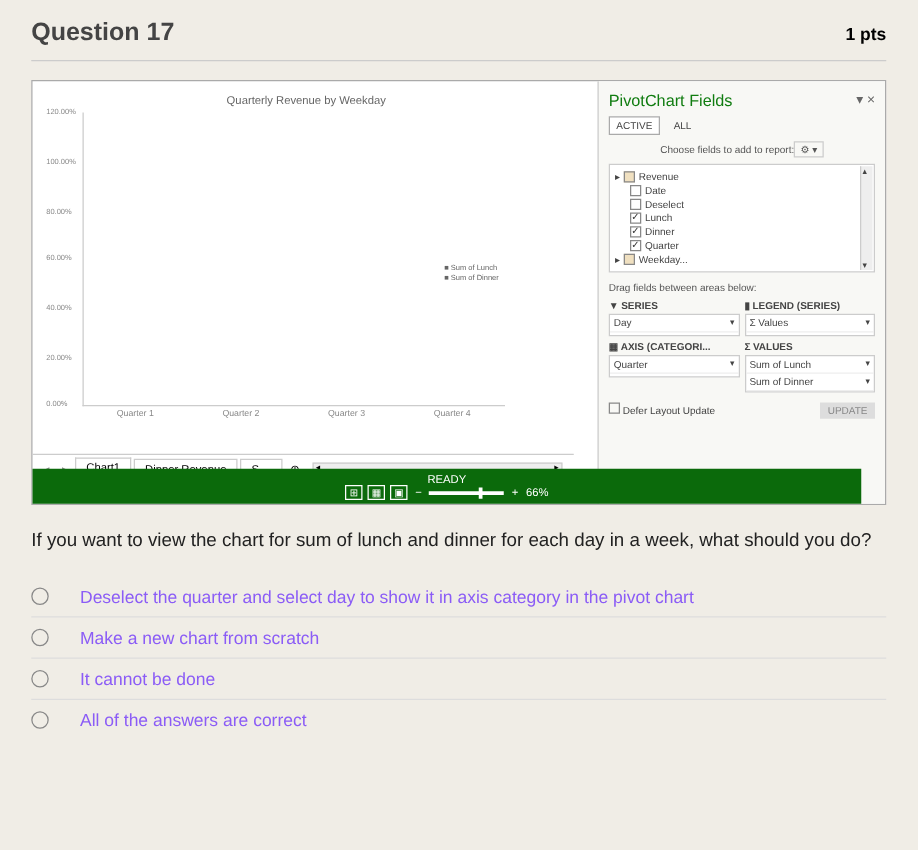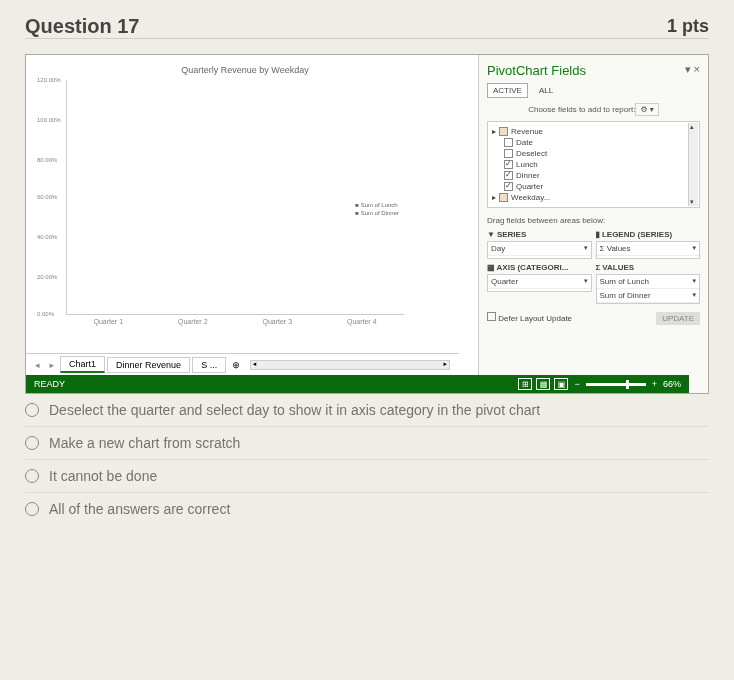--- a/index.html
+++ b/index.html
@@ -1,20 +1,20 @@
 <!DOCTYPE html>
 <html><head>
   <meta charset="utf-8">
   <style>
     * { box-sizing: border-box; margin: 0; padding: 0; }
     body { font-family: Arial, sans-serif; background: #f0ede6; width: 734px; height: 680px; overflow: hidden; }
     .container { padding: 15px 25px; }
-    .header { display: flex; justify-content: space-between; align-items: center; border-bottom: 1px solid #ccc; margin-bottom: 15px; }
+    .header { display: flex; justify-content: space-between; align-items: center; border-bottom: 1px solid #ccc; padding-bottom: 10px; margin-bottom: 15px; }
     .qtitle { font-size: 20px; font-weight: bold; color: #444; }
-    .pts { font-size: 18px; font-weight: bold; color: #404040; }
+    .pts { font-size: 14px; font-weight: bold; color: #000000; }
     .screenshot { border: 1px solid #aaa; background: #fff; position: relative; height: 340px; display: flex; gap: 19px; }
     .chart-area { flex: 1; position: relative; padding: 10px 5px 5px 10px; }
     .chart-title { text-align: center; font-size: 9px; color: #666; margin-bottom: 5px; }
     .chart-plot { position: relative; height: 235px; border-left: 1px solid #ccc; border-bottom: 1px solid #ccc; margin-left: 30px; margin-right: 50px; }
     .ylab { position: absolute; left: -30px; font-size: 6px; color: #888; transform: translateY(50%); }
     .bars { display: flex; justify-content: space-around; align-items: flex-end; height: 100%; padding: 0 5px; }
     .bar-group { display: flex; align-items: flex-end; gap: 1px; width: 50px; }
     .bar { width: 22px; }
     .bar.blue { background: #2a6bb8; }
     .bar.red { background: #b83a2a; }
@@ -53,21 +53,21 @@
     .sheet-nav { padding: 0 4px; color: #888; }
     .hscroll { flex:1; height:10px; border:1px solid #ccc; margin:0 4px; position:relative; background:#eee;}
     .hscroll::before{content:"◂"; position:absolute; left:2px; font-size:7px; top:-1px;}
     .hscroll::after{content:"▸"; position:absolute; right:2px; font-size:7px; top:-1px;}
     .status-bar { background: #0b6a0b; color: #fff; font-size: 9px; padding: 3px 8px; display: flex; justify-content: space-between; align-items:center;}
     .zoom { display: flex; align-items: center; gap: 6px; font-size: 9px; }
     .zoom-track { width: 60px; height: 3px; background: #fff; position: relative; }
     .zoom-thumb { position:absolute; width:3px; height:9px; background:#fff; top:-3px; left:40px;}
     .question-text { margin: 18px 0; font-size: 15px; color: #222; line-height: 1.4; }
     .options { }
-    .option { display: flex; align-items: center; gap: 10px; padding: 8px 0; border-bottom: 1px solid #ddd; font-size: 14px; color: #737373; }
+    .option { display: flex; align-items: center; gap: 25px; padding: 8px 0; border-bottom: 1px solid #ddd; font-size: 14px; color: #8b5cf6; }
     .option:last-child { border-bottom: none; }
     .radio { width: 14px; height: 14px; border: 1.5px solid #888; border-radius: 50%; flex-shrink: 0; }
     .view-icons { display:flex; gap:4px; }
     .view-icon { width:14px; height:12px; border:1px solid #fff; display:flex; align-items:center; justify-content:center; font-size:8px;}
   </style>
 </head>
 <body>
 
 <div class="container">
   <div class="header">
@@ -117,21 +117,21 @@
       </div>
       <div class="sheet-tabs" style="position:absolute; bottom:18px; left:0; right:0;">
         <span class="sheet-nav">◂</span>
         <span class="sheet-nav">▸</span>
         <span class="sheet-tab active">Chart1</span>
         <span class="sheet-tab">Dinner Revenue</span>
         <span class="sheet-tab">S ...</span>
         <span style="padding:0 4px;">⊕</span>
         <div class="hscroll"></div>
       </div>
-      <div class="status-bar" style="position:absolute; bottom:0; left:0; right:-230px;">
+      <div class="status-bar" style="position:absolute; bottom:0; left:0; right:-230px;flex-direction:column;">
         <span>READY</span>
         <div class="zoom">
           <div class="view-icons">
             <span class="view-icon">⊞</span>
             <span class="view-icon">▦</span>
             <span class="view-icon">▣</span>
           </div>
           <span>−</span>
           <div class="zoom-track">
               <div class="zoom-thumb"></div>
@@ -220,20 +220,21 @@
           </div>
         </div>
       </div>
       <div class="defer-row">
         <label><span class="cb"></span> <span>Defer Layout Update</span></label>
         <span class="update-btn">UPDATE</span>
       </div>
     </div>
   </div>
 
+  <div class="question-text">If you want to view the chart for sum of lunch and dinner for each day in a week, what should you do?</div>
 
   <div class="options">
     <div class="option">
       <span class="radio"></span>
       <span>Deselect the quarter and select day to show it in axis category in the pivot chart</span>
     </div>
     <div class="option">
       <span class="radio"></span>
       <span>Make a new chart from scratch</span>
     </div>

